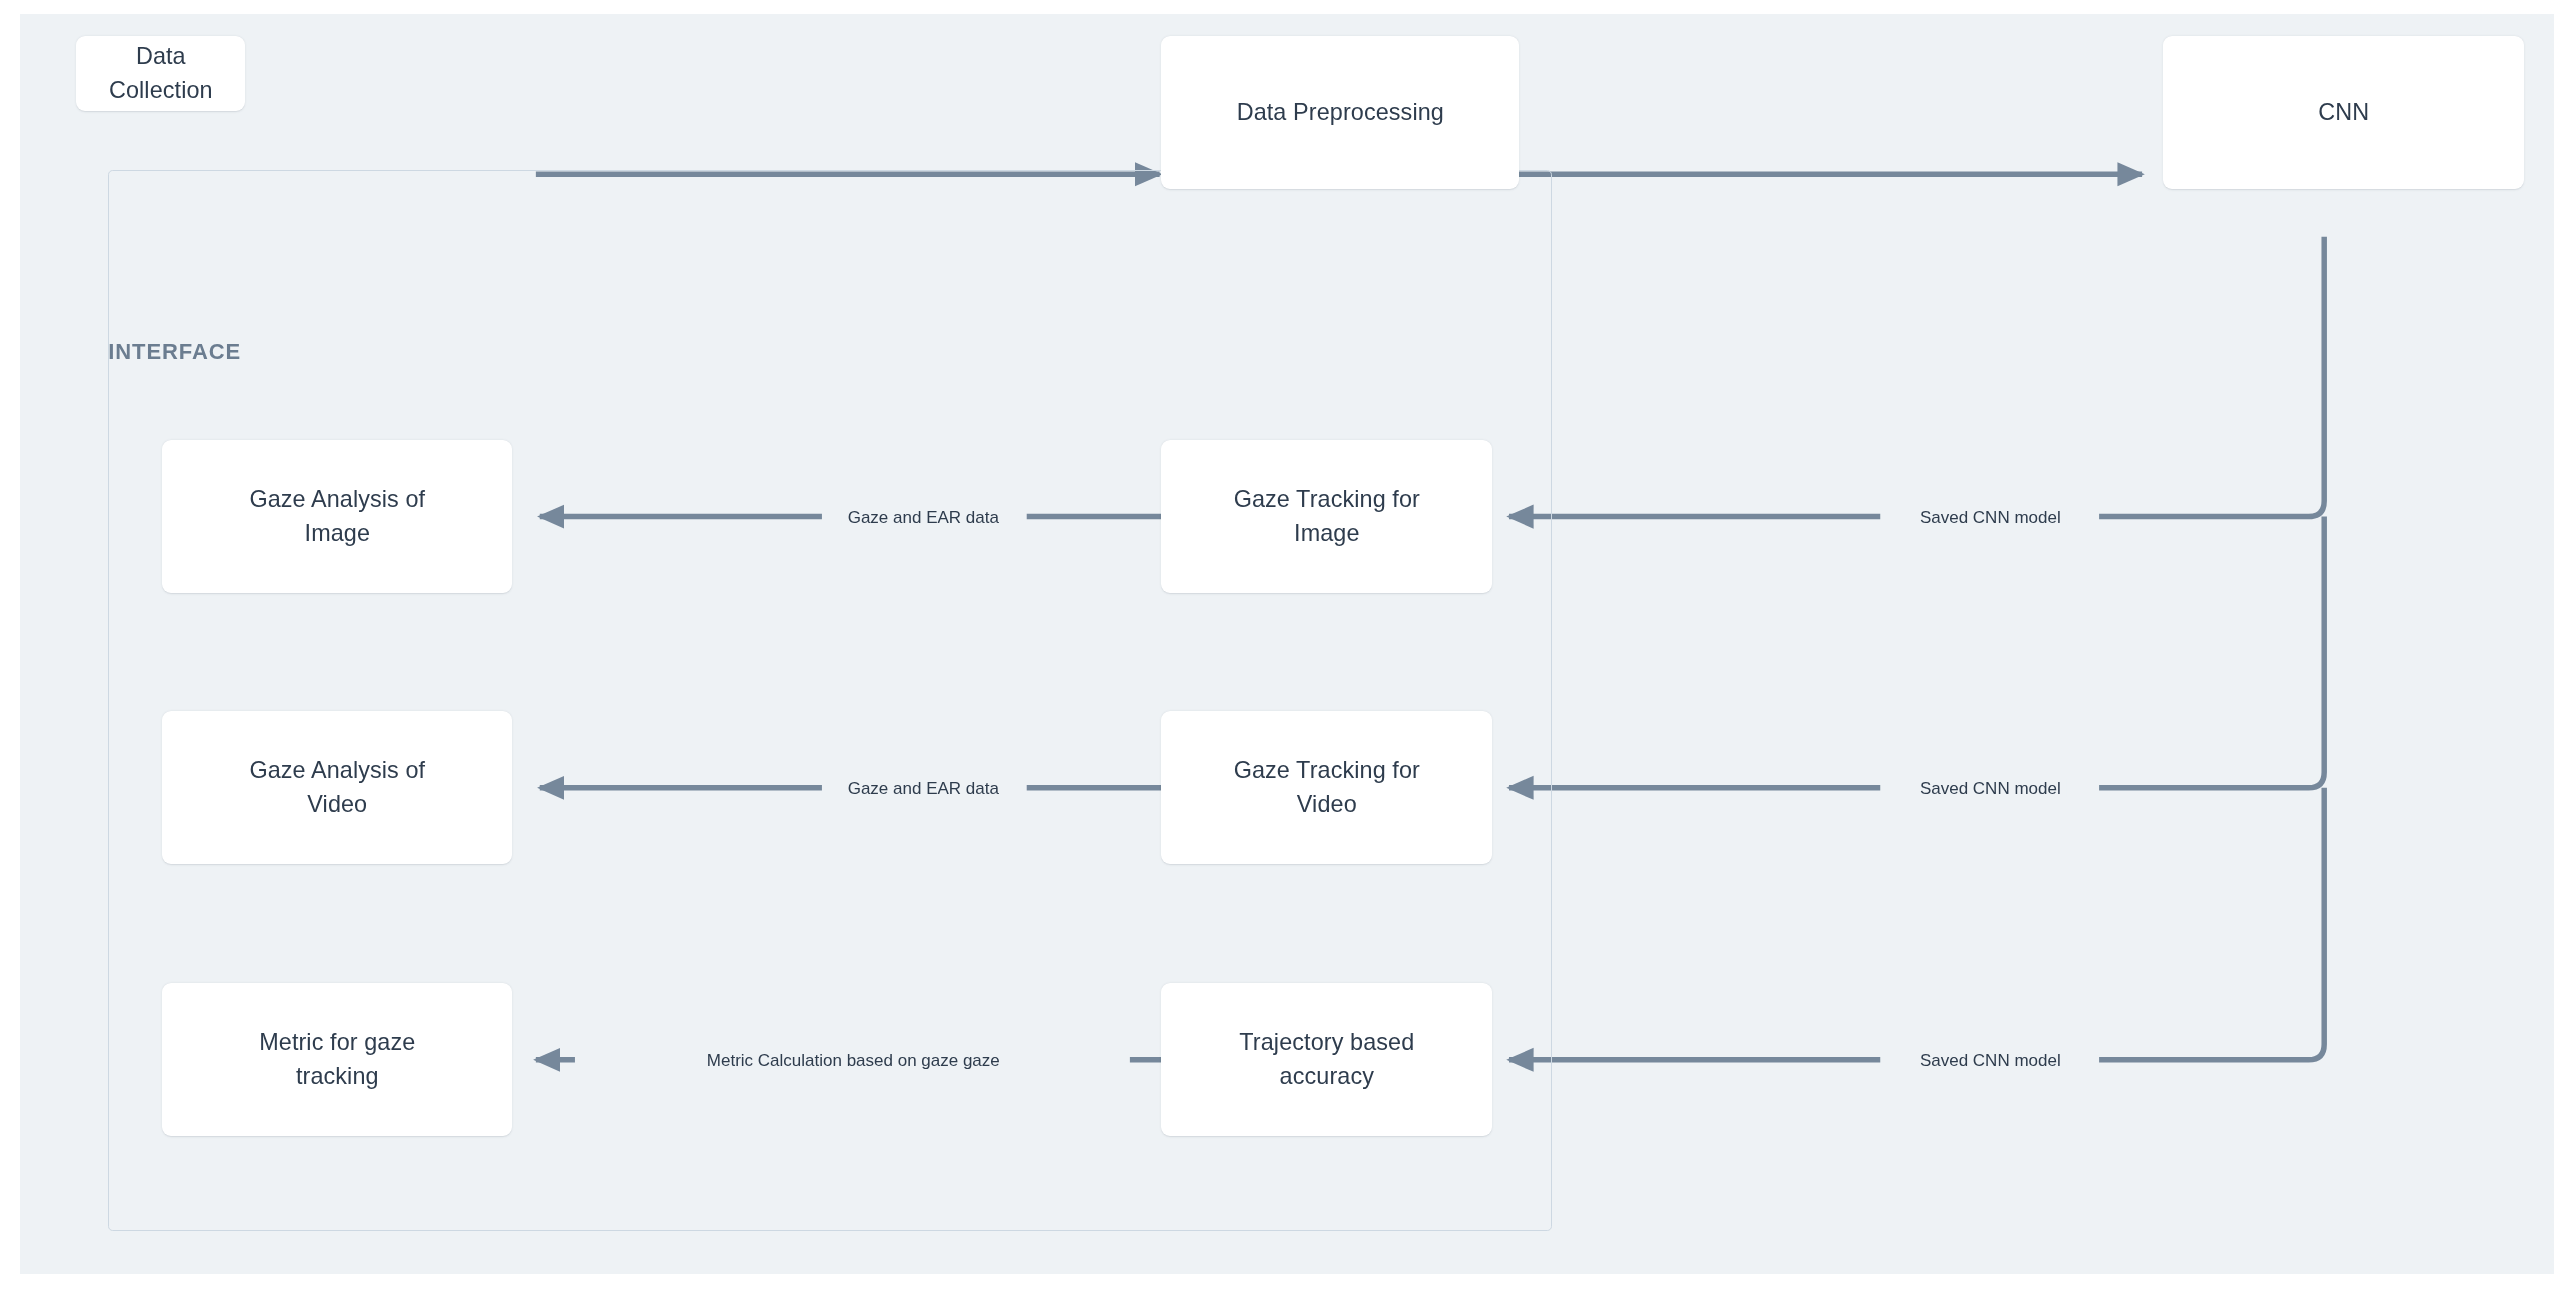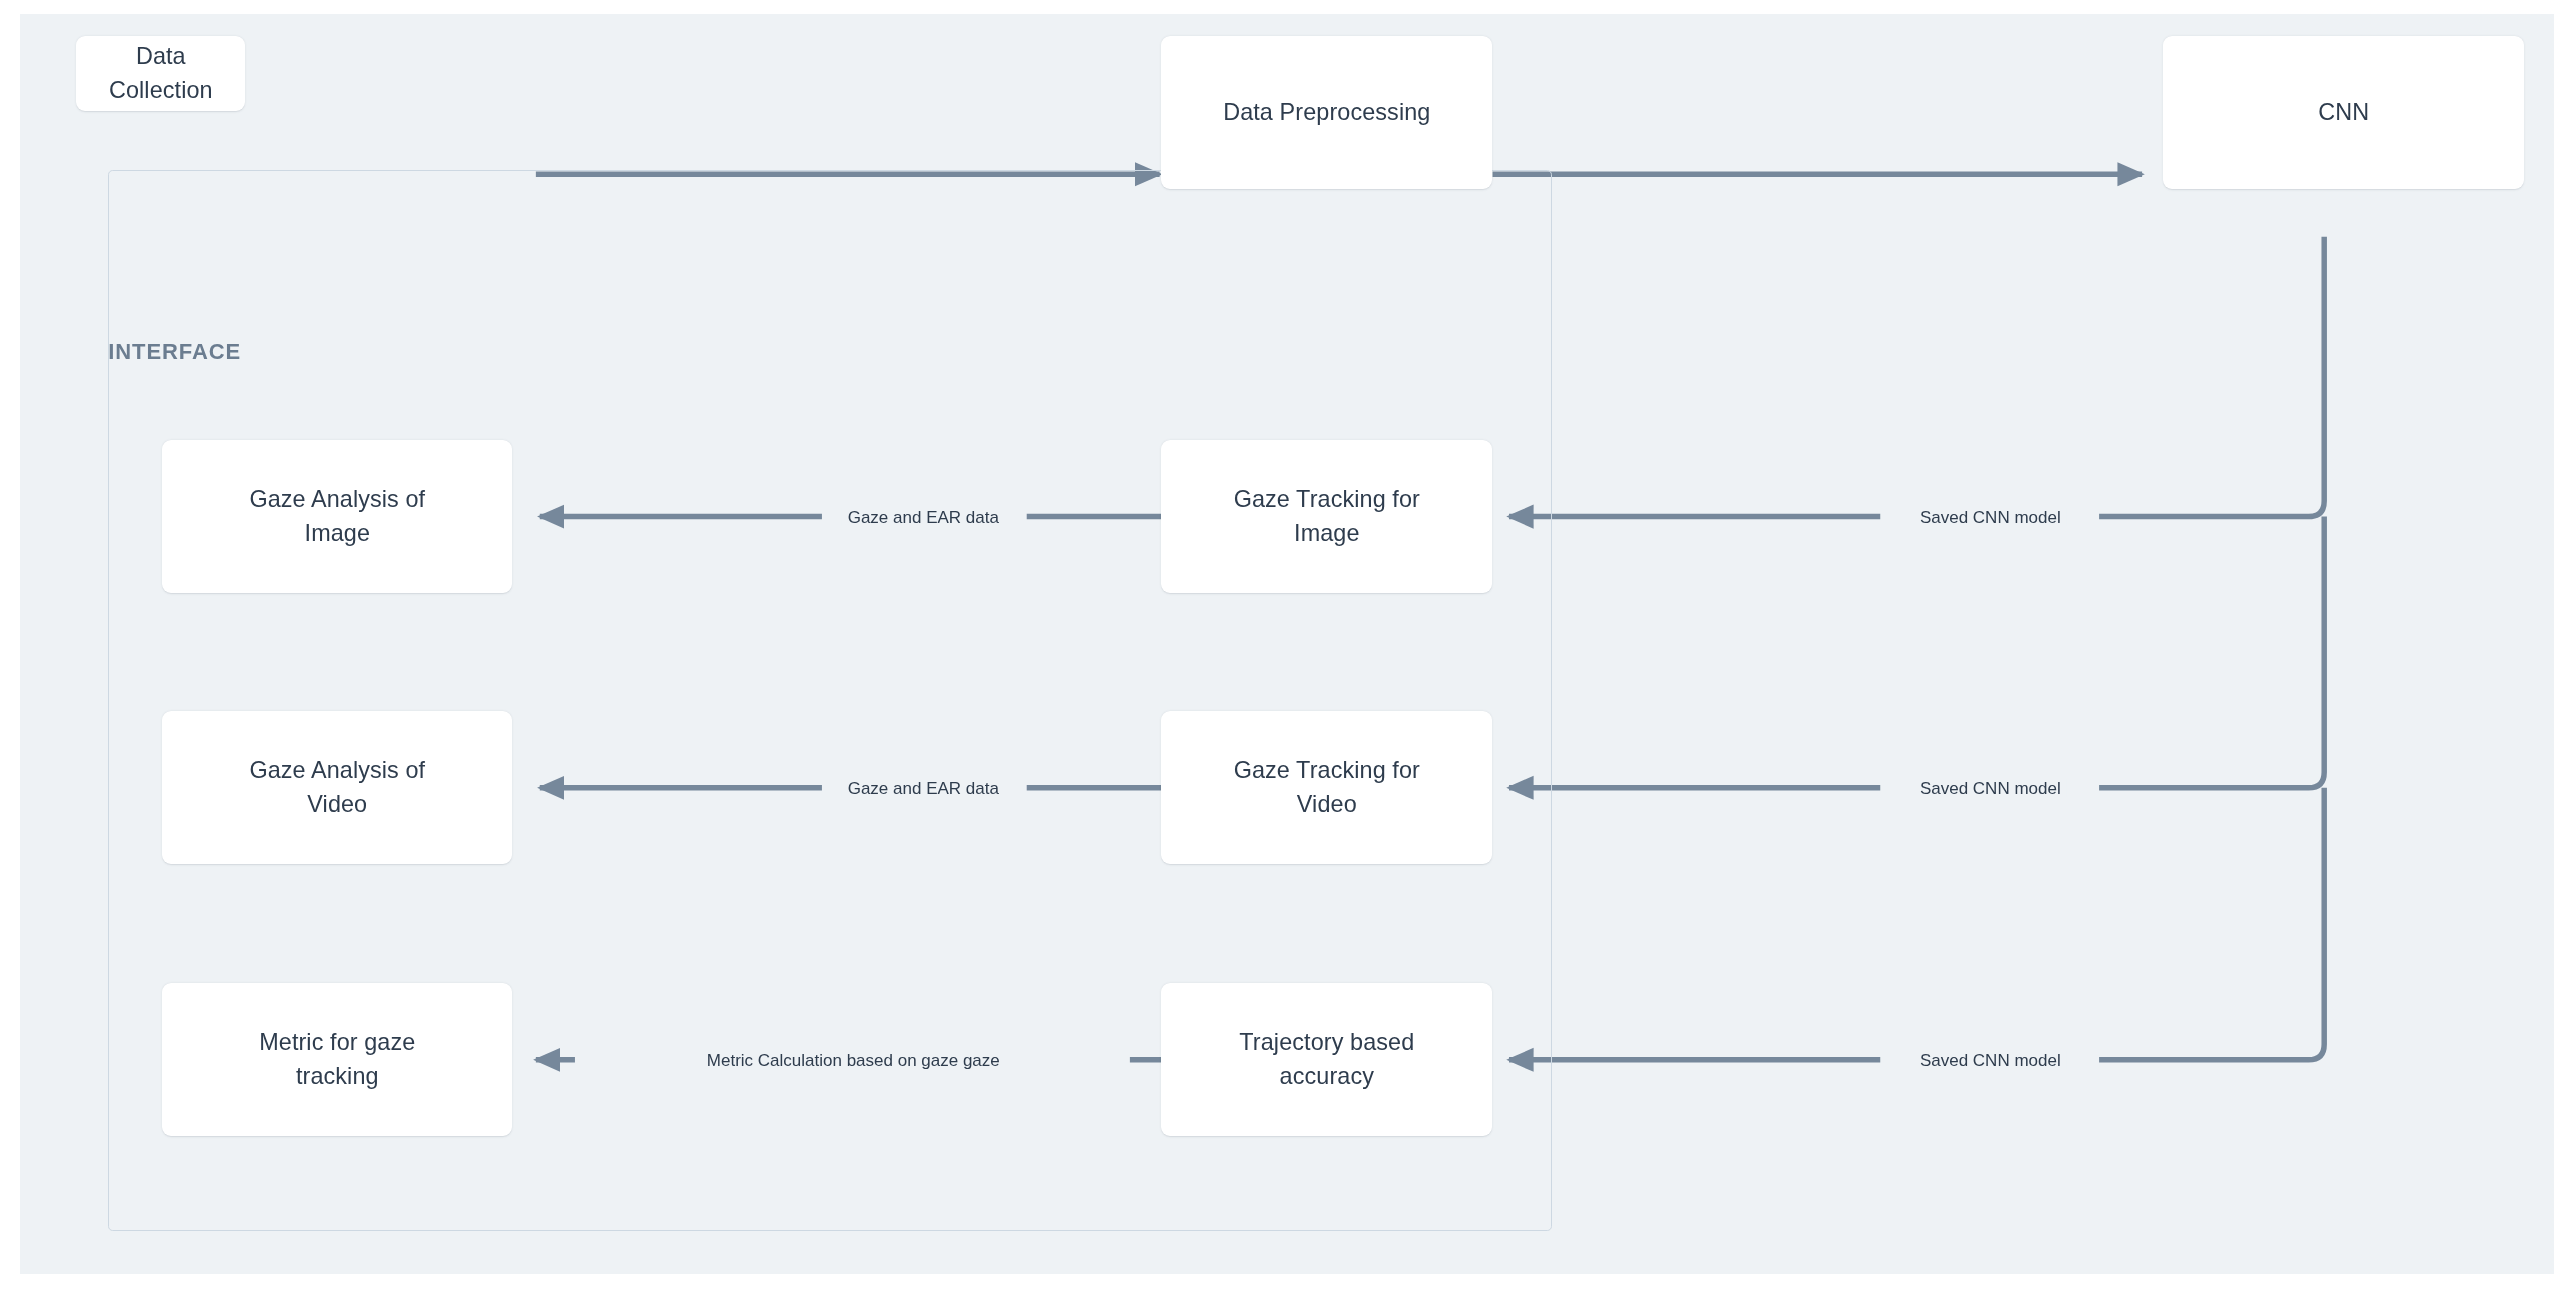--- a/index.html
+++ b/index.html
@@ -117,21 +117,21 @@
     <line x1="710" y1="1338" x2="660" y2="1338" stroke="#76889b" stroke-width="7" marker-end="url(#arrow-right)"></line>
   </svg>
 
   <div id="interface-title">INTERFACE</div>
   <div id="interface-group"></div>
 
   <div class="node" style="left:56px; top:22px; width:169px; height:75px;">
     <span class="node-label">Data Collection</span>
   </div>
 
-  <div class="node" style="left:1141px; top:22px; width:331px; height:153px;">
+  <div class="node" style="left:1141px; top:22px; width:358px; height:153px;">
     <span class="node-label">Data Preprocessing</span>
   </div>
 
   <div class="node" style="left:2143px; top:22px; width:361px; height:153px;">
     <span class="node-label">CNN</span>
   </div>
 
   <div class="node" style="left:142px; top:426px; width:350px; height:153px;">
     <span class="node-label">Gaze Analysis of
 Image</span>

